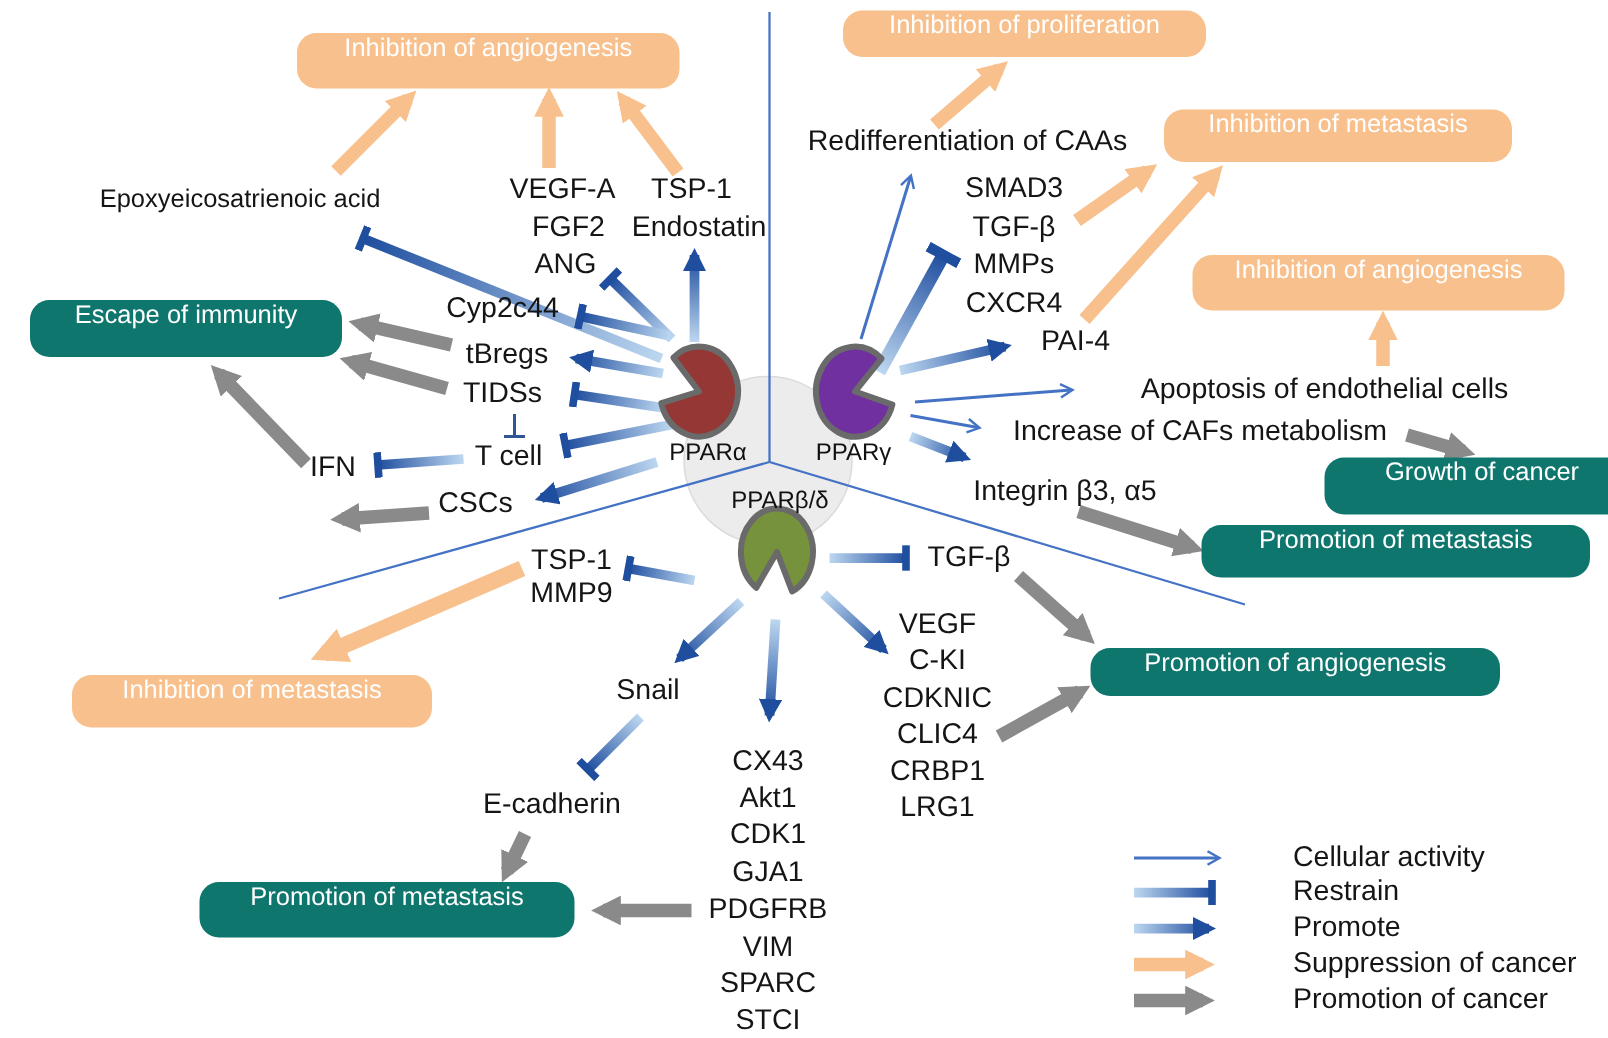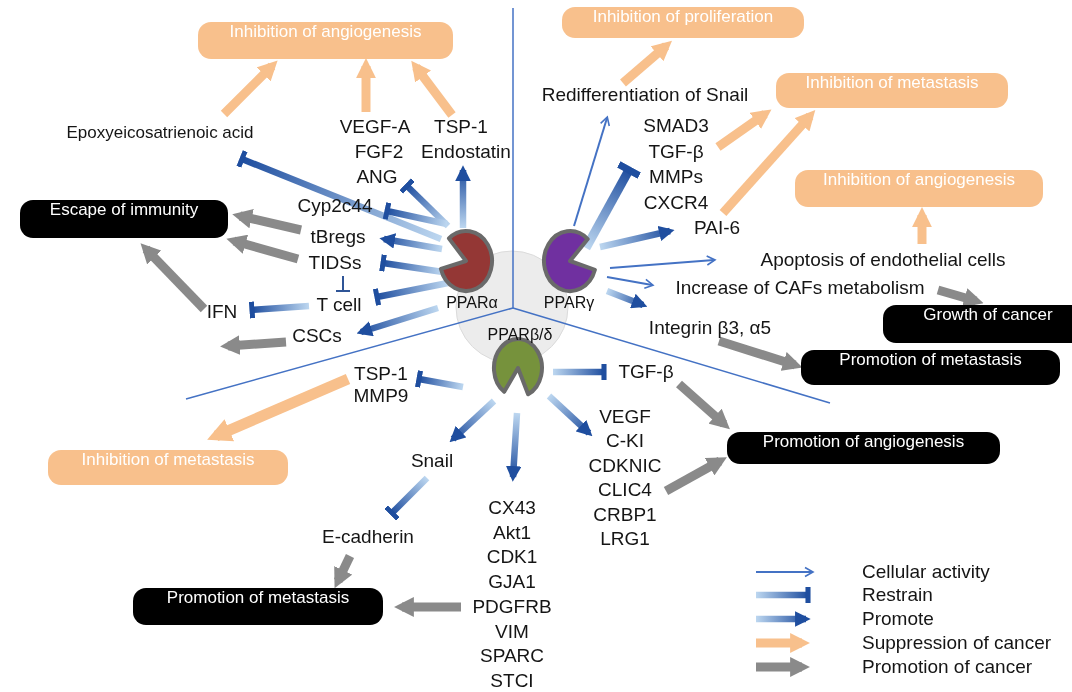--- a/index.html
+++ b/index.html
@@ -7,21 +7,21 @@
           font-family:"Liberation Sans",sans-serif;overflow:hidden;}
   #diagram{position:absolute;left:0;top:0;}
   .lbl{position:absolute;transform:translate(-50%,-50%);white-space:nowrap;
        font-size:19px;color:#151515;line-height:1.05;}
   .s17{font-size:17px;}
   .col{position:absolute;transform:translateX(-50%);text-align:center;
        font-size:19px;color:#151515;white-space:nowrap;}
   .box{position:absolute;display:flex;align-items:flex-start;justify-content:center;
        color:#ffffff;font-size:17px;white-space:nowrap;border-radius:13px;}
   .box.orange{background:#F8C08C;}
-  .box.gray{background:#000000;}
+  .box.gray{background:#0f766e;}
   .pparlbl{font-size:16px;color:#111;}
   .leg{position:absolute;transform:translateY(-50%);font-size:19px;color:#151515;white-space:nowrap;margin-left:34px;}
 </style>
 </head>
 <body>
 
 <div id="canvas">
 
 <svg id="diagram" width="1072" height="692" viewBox="0 0 1072 692" xmlns="http://www.w3.org/2000/svg">
   <defs id="defs">
@@ -234,22 +234,22 @@
   <div class="lbl" style="left:461px;top:127px">TSP-1</div>
   <div class="lbl" style="left:379px;top:152px">FGF2</div>
   <div class="lbl" style="left:466px;top:152px">Endostatin</div>
   <div class="lbl" style="left:377px;top:177px">ANG</div>
   <div class="lbl" style="left:335px;top:206px">Cyp2c44</div>
   <div class="lbl" style="left:338px;top:237px">tBregs</div>
   <div class="lbl" style="left:335px;top:263px">TIDSs</div>
   <div class="lbl" style="left:339px;top:305px">T cell</div>
   <div class="lbl" style="left:222px;top:312px">IFN</div>
   <div class="lbl" style="left:317px;top:336px">CSCs</div>
-  <div class="lbl" style="left:645px;top:95px">Redifferentiation of Snail</div>
-  <div class="lbl" style="left:717px;top:228px">PAI-6</div>
+  <div class="lbl" style="left:645px;top:95px">Redifferentiation of CAAs</div>
+  <div class="lbl" style="left:717px;top:228px">PAI-4</div>
   <div class="lbl" style="left:883px;top:260px">Apoptosis of endothelial cells</div>
   <div class="lbl" style="left:800px;top:288px">Increase of CAFs metabolism</div>
   <div class="lbl" style="left:710px;top:328px">Integrin β3, α5</div>
   <div class="lbl" style="left:646px;top:372px">TGF-β</div>
   <div class="lbl" style="left:432px;top:461px">Snail</div>
   <div class="lbl" style="left:368px;top:537px">E-cadherin</div>
 
   <div class="lbl pparlbl" style="left:472px;top:303px">PPARα</div>
   <div class="lbl pparlbl" style="left:569px;top:303px">PPARγ</div>
   <div class="lbl pparlbl" style="left:520px;top:335px">PPARβ/δ</div>

